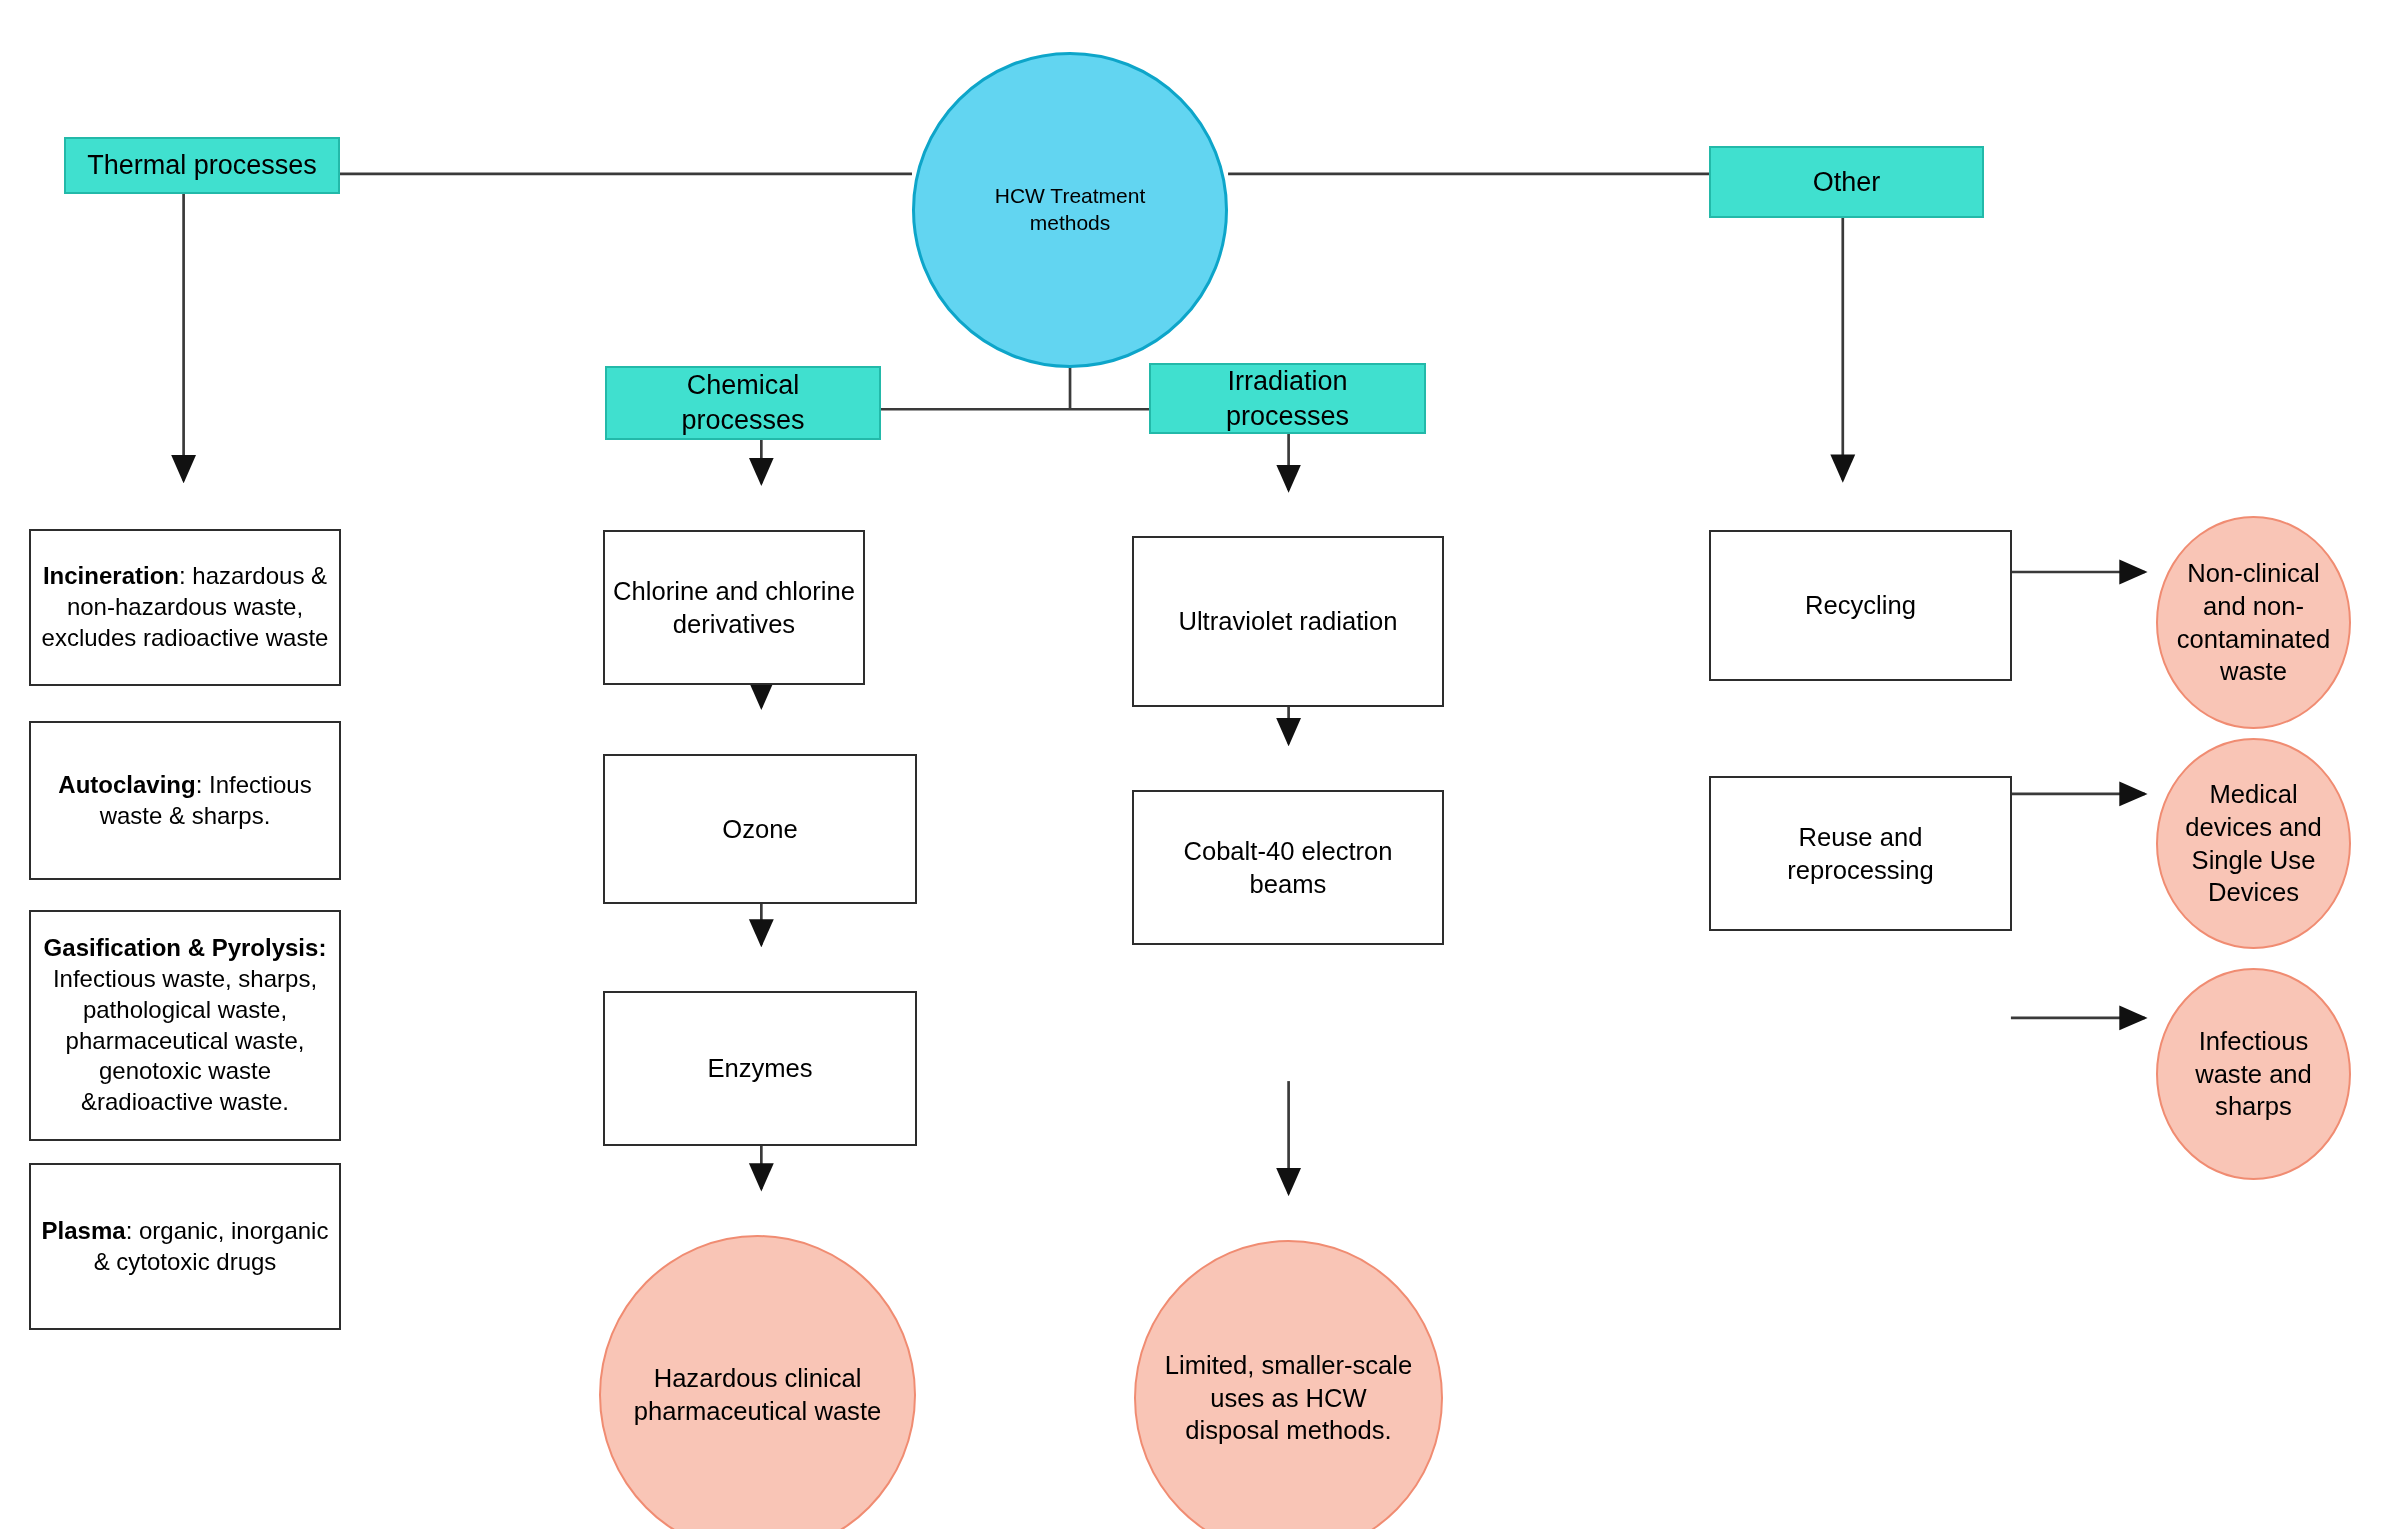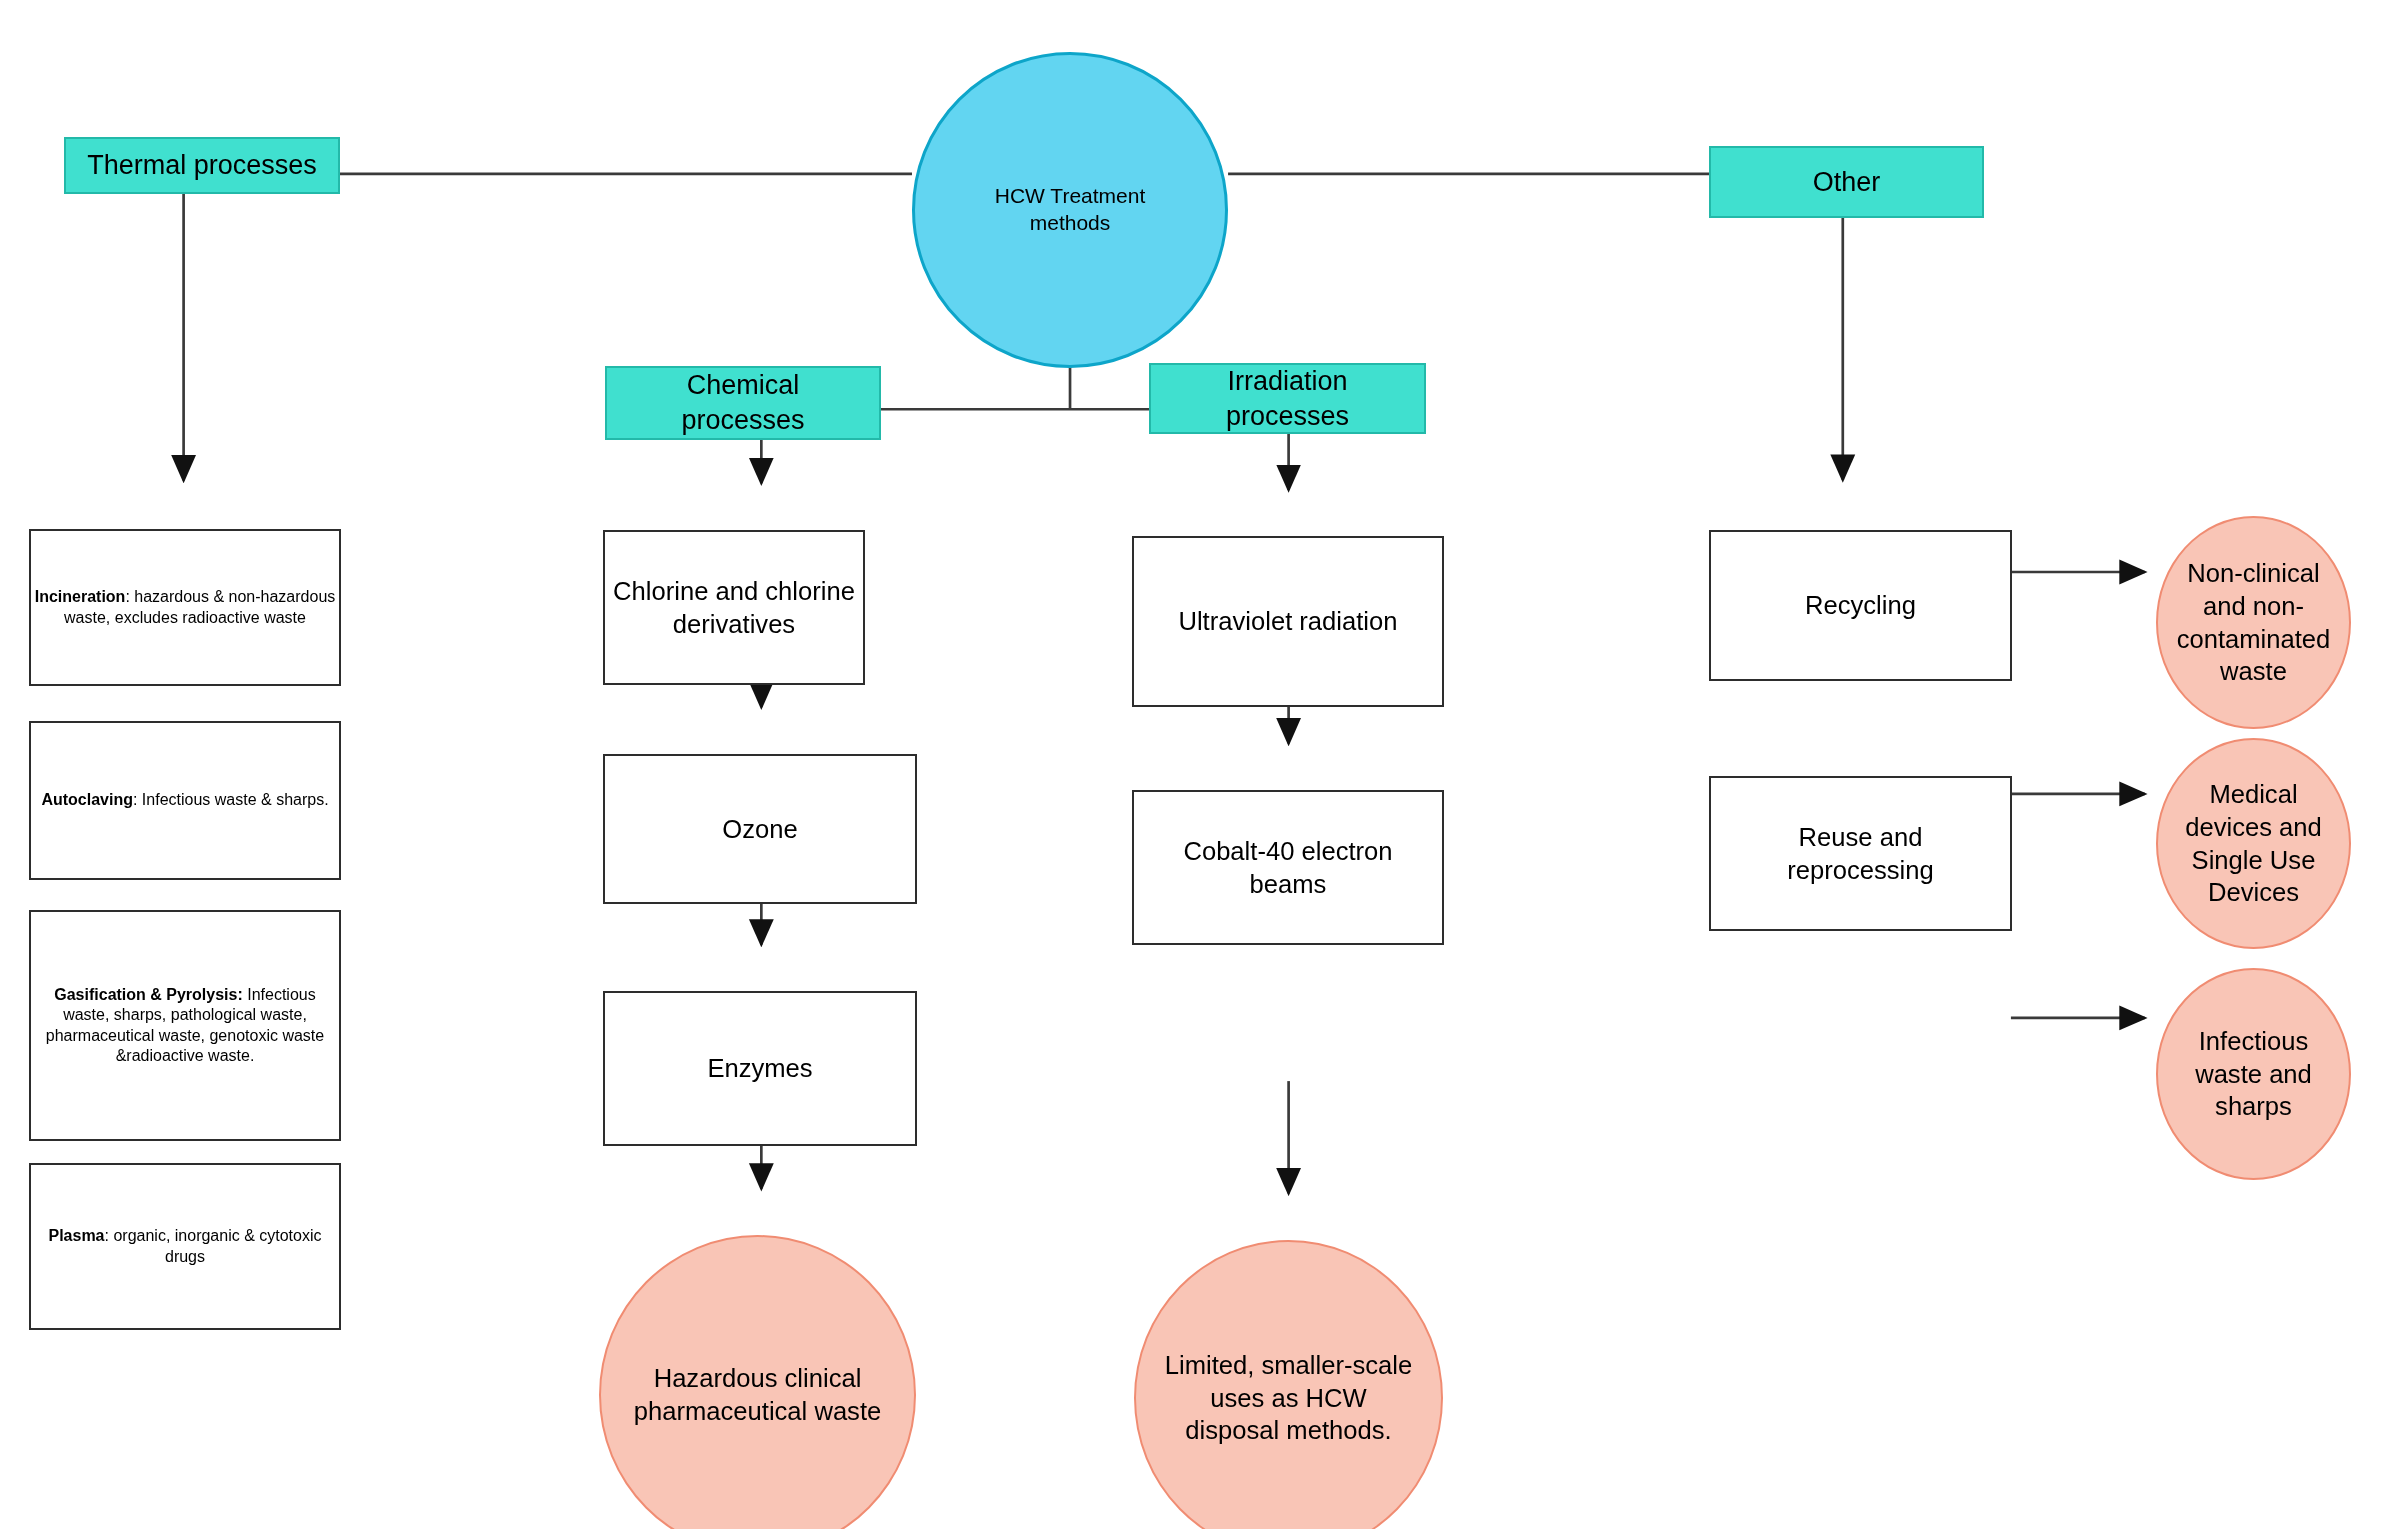--- a/index.html
+++ b/index.html
@@ -47,21 +47,21 @@
     font-size: 21px;
     padding: 0 40px;
   }
   .outcome {
     background: #f9c5b6;
     border: 2.7px solid #f08c72;
     border-radius: 50%;
     font-size: 25.6px;
     padding: 0 5.4px;
   }
-  .tbox { font-size: 16px; padding: 0 1.3px; }
+  .tbox { font-size: 24px; padding: 0 1.3px; }
   .tbox p { margin: 0; }
   .tbox b { font-weight: 700; }
 
   
   .cat-thermal     { left: 64px;   top: 101px;  width: 276px; height: 57px; }
   .cat-chemical    { left: 605px;  top: 330px;  width: 276px; height: 74px; }
   .cat-irradiation { left: 1149px; top: 327px;  width: 277px; height: 71px; }
   .cat-other       { left: 1709px; top: 110px;  width: 275px; height: 72px; }
   .root-circle     { left: 912px; top: 16px;   width: 316px; height: 316px; }
 

